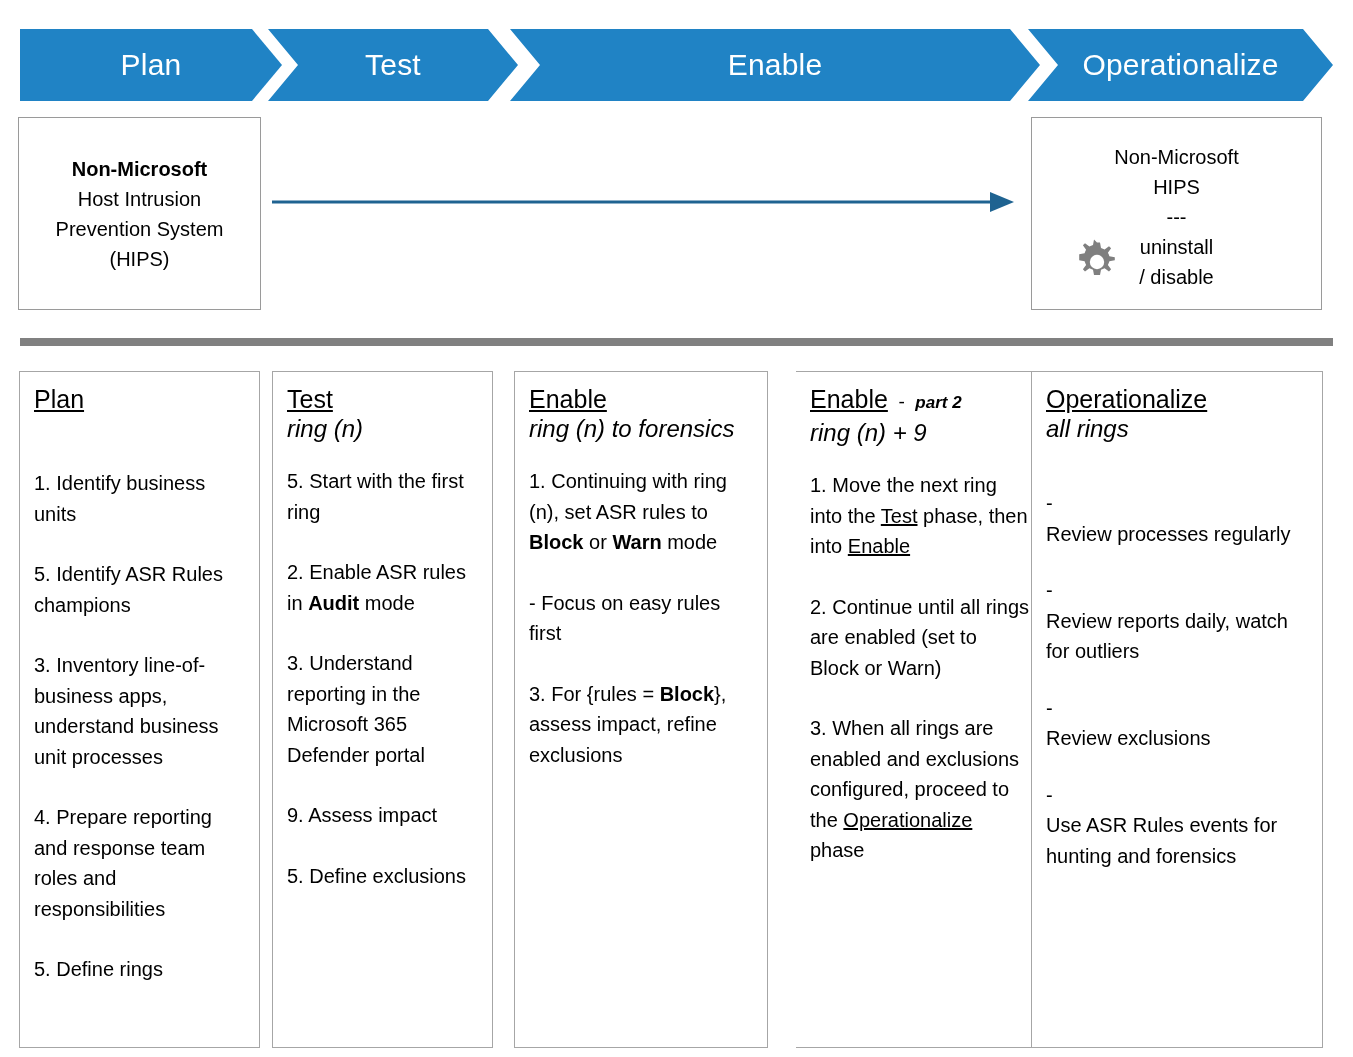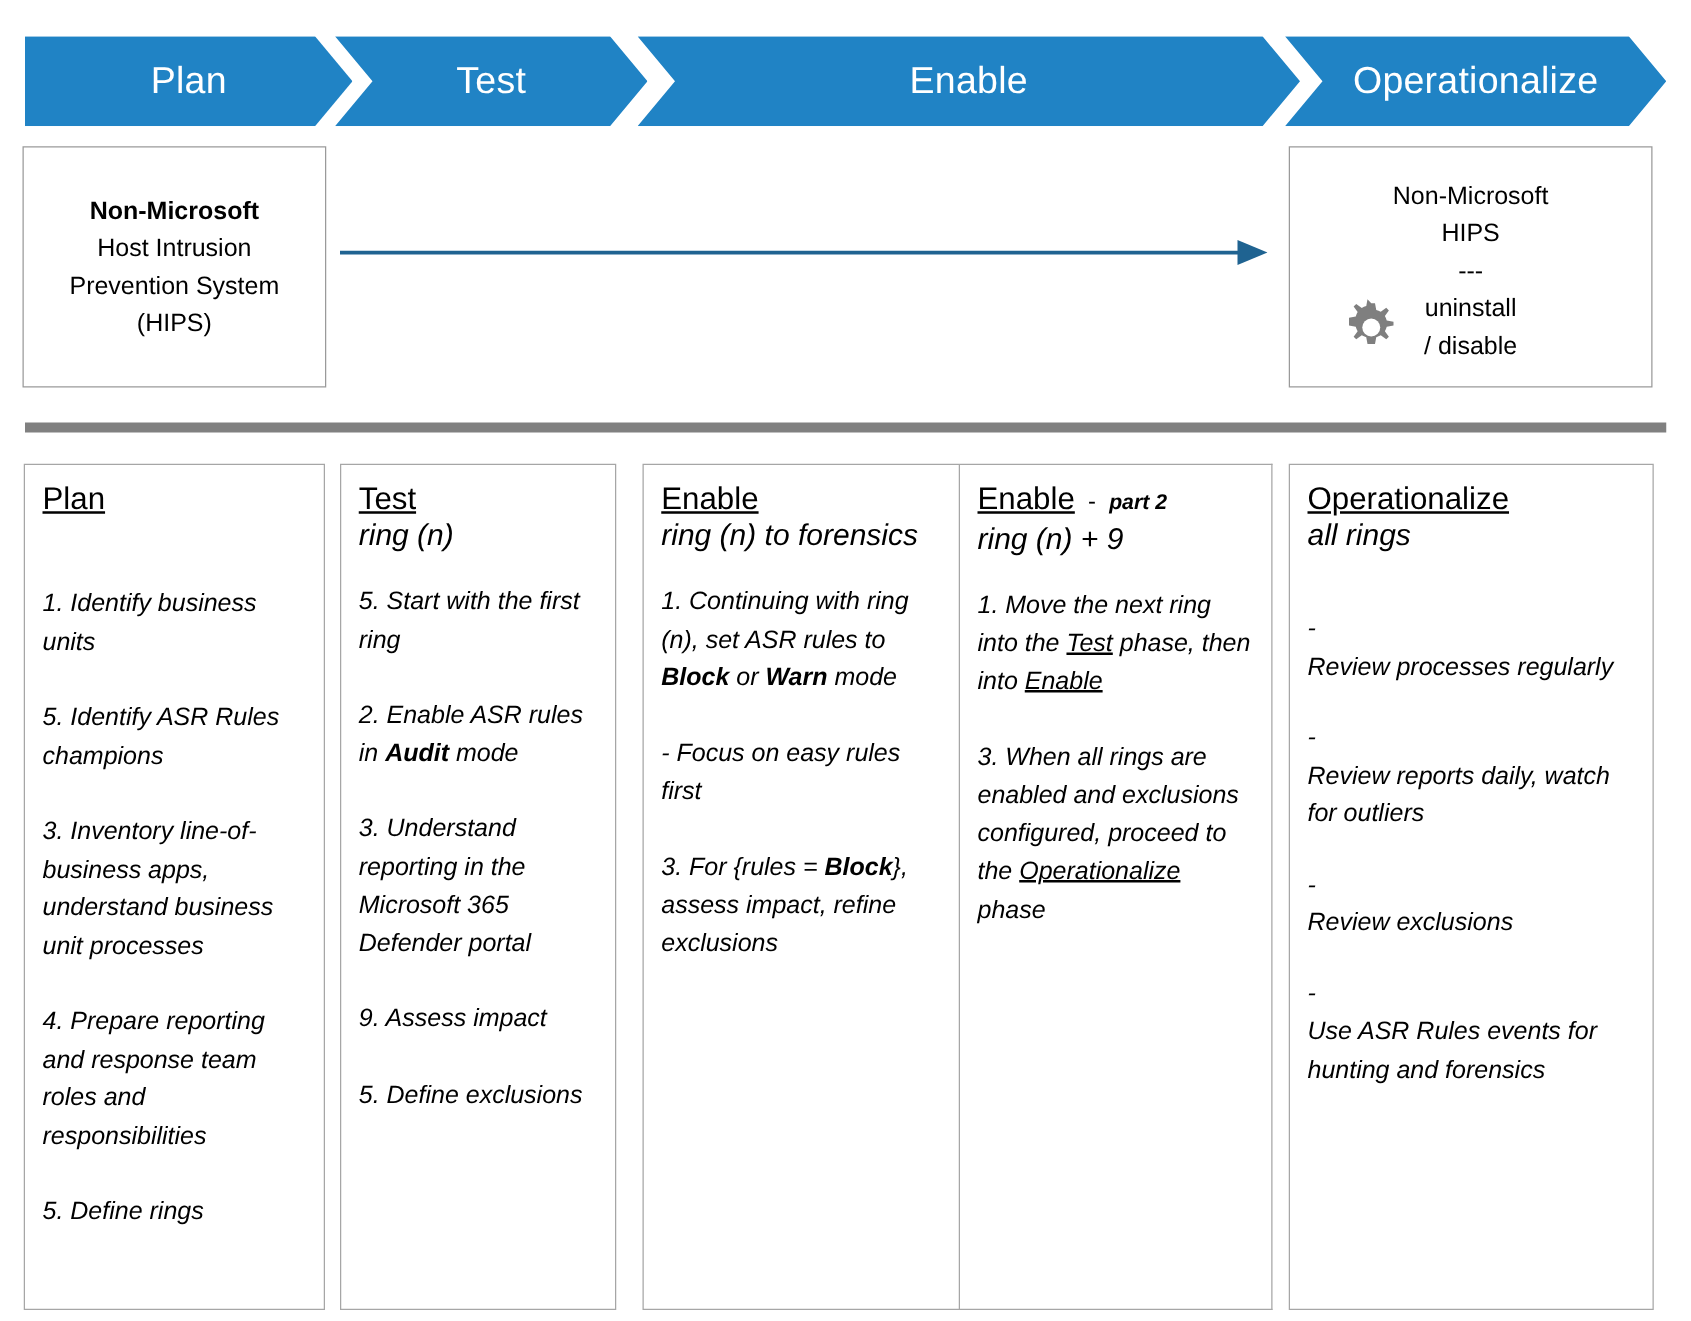--- a/index.html
+++ b/index.html
@@ -117,21 +117,21 @@
     height: 677px;
     border: 1px solid #a6a6a6;
     box-sizing: border-box;
     background: #ffffff;
     padding: 12px 14px 0 14px;
     overflow: hidden;
   }
   #col-plan   { left: 19px;   width: 241px; }
   #col-test   { left: 272px;  width: 221px; }
   #col-enable1{ left: 514px;  width: 254px; border-right: 1px solid #a6a6a6; }
-  #col-enable2{ left: 768px;  width: 250px; border-left: none; }
+  #col-enable2{ left: 796px;  width: 250px; border-left: none; }
   #col-oper   { left: 1031px; width: 292px; }
 
   .col-head {
     font-size: 25px;
     line-height: 30px;
     display: block;
     margin-bottom: 0px;
     white-space: nowrap;
   }
   .col-head .u { text-decoration: underline; }
@@ -148,21 +148,20 @@
     display: block;
     margin-top: 2px;
   }
   .col-body {
     margin-top: 54px;
     font-size: 20px;
     line-height: 30.5px;
   }
   .col-body p {
     margin: 12px 0 30px 0;
-    font-style: italic;
   }
   .col-body b { font-weight: bold; }
 
   #col-oper .col-body { margin-top: 46px; }
   #col-oper .col-body p { margin-bottom: 26px; }
 </style>
 </head>
 <body>
 
 <div id="chevron-band">
@@ -255,20 +254,21 @@
   </div>
 </div>
 
 <div class="col" id="col-enable2">
   <div>
     <span class="col-head"><span class="u">Enable</span><span class="dash">&nbsp;&nbsp;</span><span class="dash">-</span><span class="dash">&nbsp;&nbsp;</span><span class="part2">part 2</span></span>
     <span class="col-sub">ring (n) + 9</span>
   </div>
   <div class="col-body" style="margin-top:24px;">
     <p>1. Move the next ring into the <u>Test</u> phase, then into <u>Enable</u></p>
+    <p>2. Continue until all rings are enabled (set to Block or Warn)</p>
     <p>3. When all rings are enabled and exclusions configured, proceed to the <u>Operationalize</u> phase</p>
   </div>
 </div>
 
 <div class="col" id="col-oper">
   <div>
     <span class="col-head"><span class="u">Operationalize</span></span>
     <span class="col-sub">all rings</span>
   </div>
   <div class="col-body">

